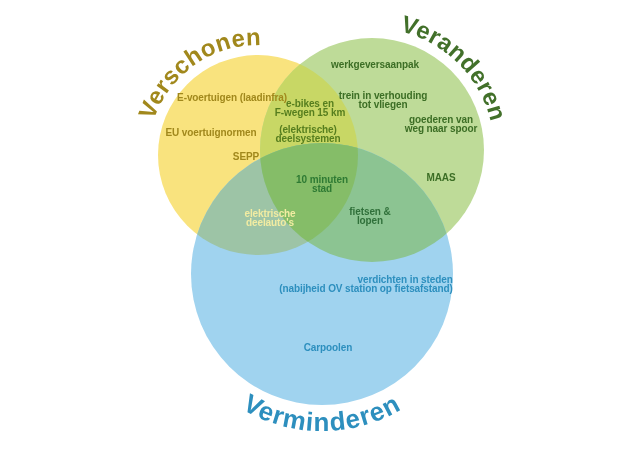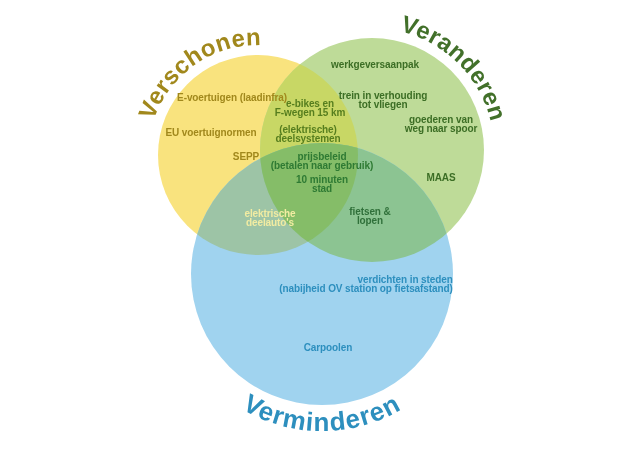--- a/index.html
+++ b/index.html
@@ -89,22 +89,20 @@
   <div class="label lc-verschonen_veranderen" style="left:308px;top:134px">(elektrische)
 deelsystemen</div>
 
   <div class="label lc-veranderen" style="left:375px;top:64px">werkgeversaanpak</div>
   <div class="label lc-veranderen" style="left:383px;top:100px">trein in verhouding
 tot vliegen</div>
   <div class="label lc-veranderen" style="left:441px;top:124px">goederen van
 weg naar spoor</div>
   <div class="label lc-veranderen" style="left:441px;top:177px">MAAS</div>
 
-  <div class="label lc-center" style="left:322px;top:161px">prijsbeleid
-(betalen naar gebruik)</div>
   <div class="label lc-center" style="left:322px;top:184px">10 minuten
 stad</div>
 
   <div class="label lc-verschonen_verminderen" style="left:270px;top:208px">elektrische
 deelauto's</div>
 
   <div class="label lc-veranderen_verminderen" style="left:370px;top:216px">fietsen &amp;
 lopen</div>
 
   <div class="label lc-verminderen" style="left:366px;top:284px">verdichten in steden

